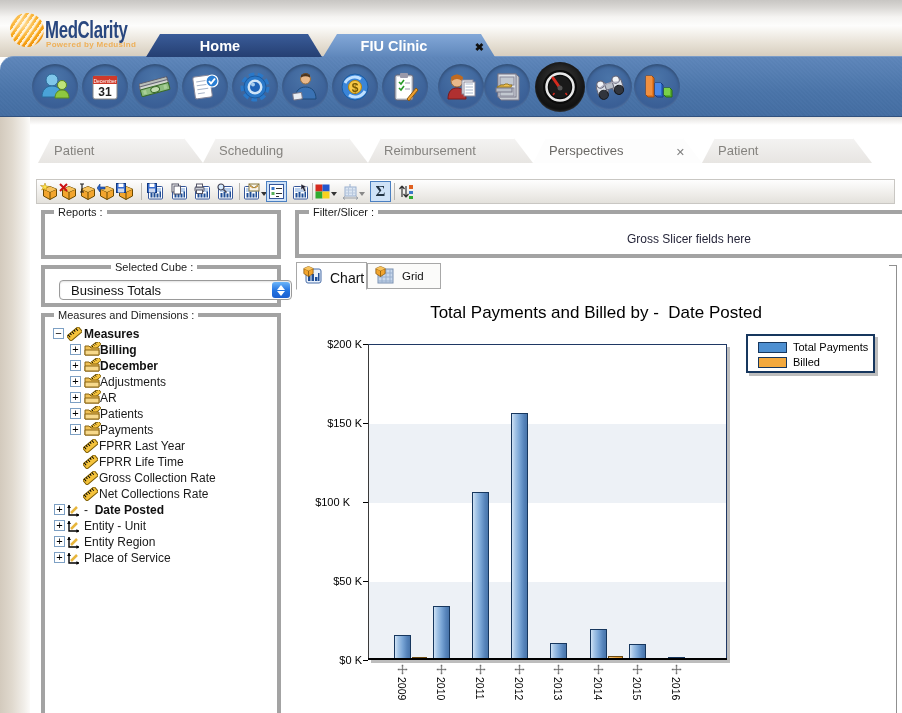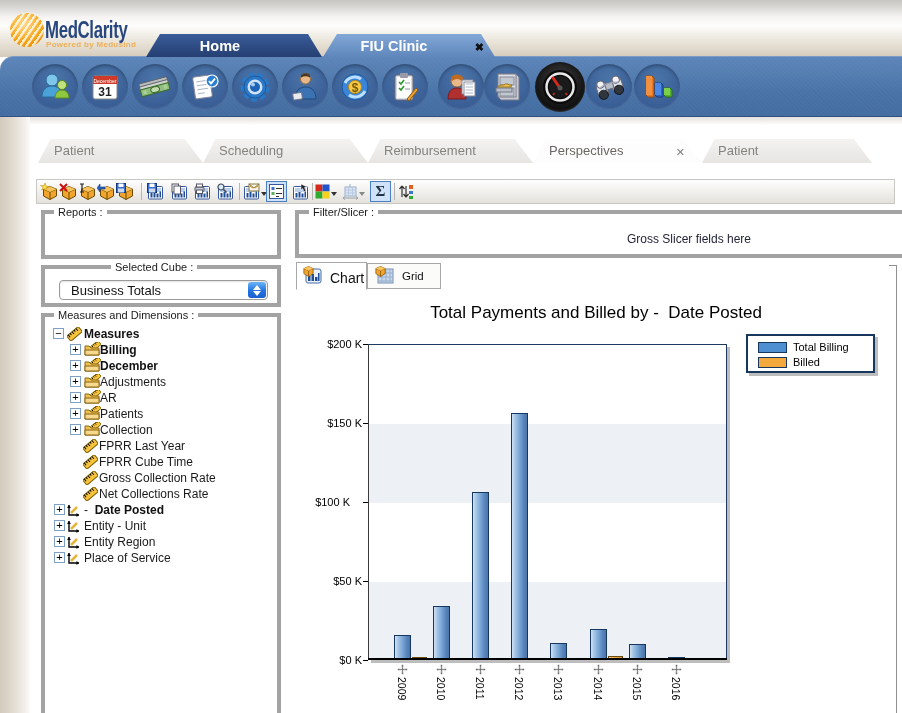--- a/index.html
+++ b/index.html
@@ -367,21 +367,21 @@
         <rect x="11" y="8" width="4" height="3" fill="#3a77c8"></rect>
         <rect x="11" y="13" width="4" height="3" fill="#2faa2f"></rect>
       </svg></span>
   </div>
 
 <div class="fs" style="left:41px;top:210px;width:240px;height:49px">
   <span class="leg" style="left:9px">Reports :</span>
 </div>
 <div class="fs" style="left:41px;top:265px;width:240px;height:42px">
   <span class="leg" style="left:66px">Selected Cube :</span>
-  <div class="msel" style="left:14px;top:11px;width:209px">Business Totals<span class="st"></span></div>
+  <div class="msel" style="left:14px;top:11px;width:233px">Business Totals<span class="st"></span></div>
 </div>
 <div class="fs" style="left:41px;top:313px;width:240px;height:400px;border-bottom:none">
   <span class="leg" style="left:9px">Measures and Dimensions :</span>
 </div>
 <div id="tree">
     <span class="pm" style="left:53px;top:328px">−</span>
     <svg class="tico" style="left:67px;top:327px" width="15" height="14" viewBox="0 0 15 14">
       <g transform="rotate(-40 7 7)">
         <rect x="0" y="4" width="15" height="6.5" fill="#f5c33c" stroke="#7a5a00" stroke-width="1"></rect>
         <path d="M2 4v3M4.5 4v2M7 4v3M9.5 4v2M12 4v3" stroke="#000" stroke-width="1"></path>
@@ -440,35 +440,35 @@
     <div class="trow" style="left:100px;top:406px">Patients</div>
     <span class="pm" style="left:70px;top:424px">+</span>
     <svg class="tico" style="left:84px;top:422px" width="17" height="14" viewBox="0 0 17 14">
       <g transform="rotate(-40 12 4)">
         <rect x="7" y="1" width="10" height="5" fill="#f5c33c" stroke="#7a5a00" stroke-width="0.8"></rect>
         <path d="M9 1v2M11 1v1.6M13 1v2M15 1v1.6" stroke="#000" stroke-width="0.8"></path>
       </g>
       <path d="M1 4 L5 4 L7 6 L15 6 L15 13 L1 13 Z" fill="#efc056" stroke="#8a6510" stroke-width="1"></path>
       <path d="M1 8 L15 8 L15 13 L1 13 Z" fill="#f7d98c" stroke="#8a6510" stroke-width="1"></path>
     </svg>
-    <div class="trow" style="left:100px;top:422px">Collection</div>
+    <div class="trow" style="left:100px;top:422px">Payments</div>
     <svg class="tico" style="left:83px;top:439px" width="15" height="14" viewBox="0 0 15 14">
       <g transform="rotate(-40 7 7)">
         <rect x="0" y="4" width="15" height="6.5" fill="#f5c33c" stroke="#7a5a00" stroke-width="1"></rect>
         <path d="M2 4v3M4.5 4v2M7 4v3M9.5 4v2M12 4v3" stroke="#000" stroke-width="1"></path>
       </g>
     </svg>
     <div class="trow" style="left:99px;top:438px">FPRR Last Year</div>
     <svg class="tico" style="left:83px;top:455px" width="15" height="14" viewBox="0 0 15 14">
       <g transform="rotate(-40 7 7)">
         <rect x="0" y="4" width="15" height="6.5" fill="#f5c33c" stroke="#7a5a00" stroke-width="1"></rect>
         <path d="M2 4v3M4.5 4v2M7 4v3M9.5 4v2M12 4v3" stroke="#000" stroke-width="1"></path>
       </g>
     </svg>
-    <div class="trow" style="left:99px;top:454px">FPRR Cube Time</div>
+    <div class="trow" style="left:99px;top:454px">FPRR Life Time</div>
     <svg class="tico" style="left:83px;top:471px" width="15" height="14" viewBox="0 0 15 14">
       <g transform="rotate(-40 7 7)">
         <rect x="0" y="4" width="15" height="6.5" fill="#f5c33c" stroke="#7a5a00" stroke-width="1"></rect>
         <path d="M2 4v3M4.5 4v2M7 4v3M9.5 4v2M12 4v3" stroke="#000" stroke-width="1"></path>
       </g>
     </svg>
     <div class="trow" style="left:99px;top:470px">Gross Collection Rate</div>
     <svg class="tico" style="left:83px;top:487px" width="15" height="14" viewBox="0 0 15 14">
       <g transform="rotate(-40 7 7)">
         <rect x="0" y="4" width="15" height="6.5" fill="#f5c33c" stroke="#7a5a00" stroke-width="1"></rect>
@@ -605,16 +605,16 @@
       <path d="M5.5 0 L7.3 2.3 L6.3 2.3 L6.3 4.7 L8.7 4.7 L8.7 3.7 L11 5.5 L8.7 7.3 L8.7 6.3 L6.3 6.3 L6.3 8.7 L7.3 8.7 L5.5 11 L3.7 8.7 L4.7 8.7 L4.7 6.3 L2.3 6.3 L2.3 7.3 L0 5.5 L2.3 3.7 L2.3 4.7 L4.7 4.7 L4.7 2.3 L3.7 2.3 Z" fill="#6e6e6e" stroke="#fcfcfc" stroke-width="0.7"></path>
     </svg>
     <div class="abs xch" style="left:630.6px;top:677px">2015</div>
     <svg class="abs" style="left:670.7px;top:664px" width="11" height="11" viewBox="0 0 11 11">
       <path d="M5.5 0 L7.3 2.3 L6.3 2.3 L6.3 4.7 L8.7 4.7 L8.7 3.7 L11 5.5 L8.7 7.3 L8.7 6.3 L6.3 6.3 L6.3 8.7 L7.3 8.7 L5.5 11 L3.7 8.7 L4.7 8.7 L4.7 6.3 L2.3 6.3 L2.3 7.3 L0 5.5 L2.3 3.7 L2.3 4.7 L4.7 4.7 L4.7 2.3 L3.7 2.3 Z" fill="#6e6e6e" stroke="#fcfcfc" stroke-width="0.7"></path>
     </svg>
     <div class="abs xch" style="left:669.7px;top:677px">2016</div>
   </div>
 <div class="abs" id="legend">
   <span class="sw" style="top:6px;background:#4d8fd1"></span>
-    <span style="position:absolute;left:45px;top:5px">Total Billing</span>
+    <span style="position:absolute;left:45px;top:5px">Total Payments</span>
   <span class="sw" style="top:21px;background:#f3a93e"></span>
     <span style="position:absolute;left:45px;top:20px">Billed</span>
 </div>
 
 </body></html>

